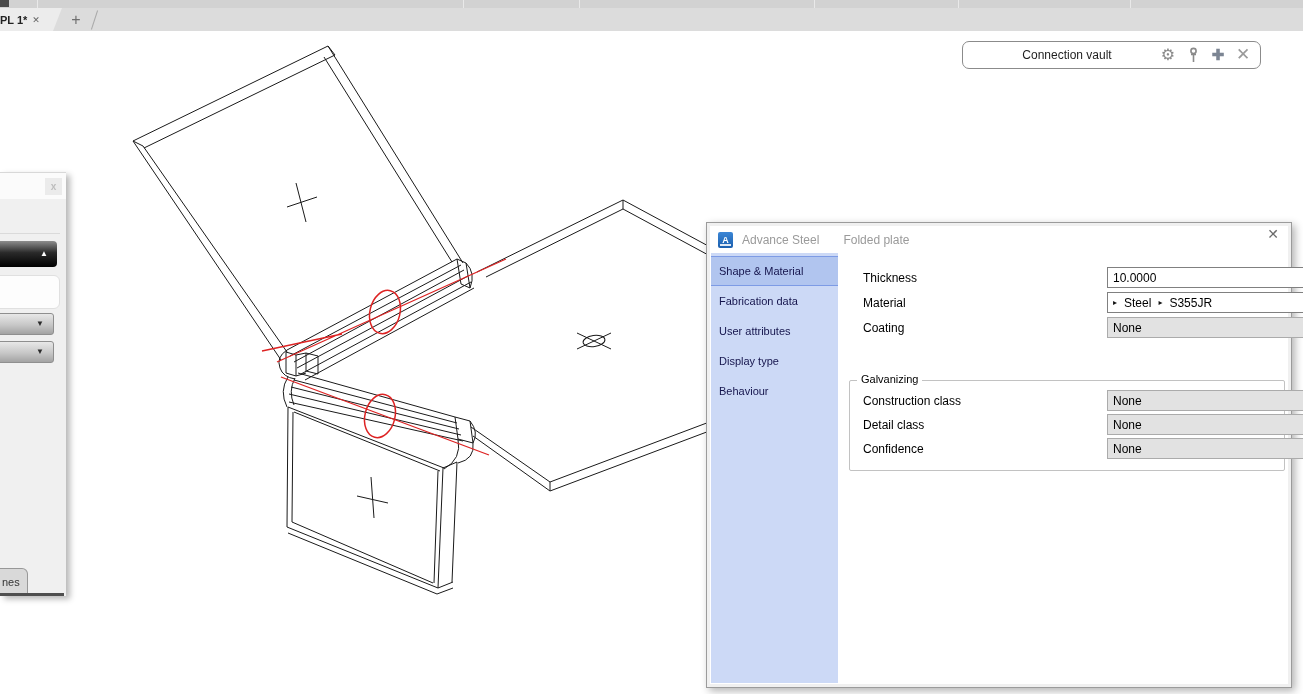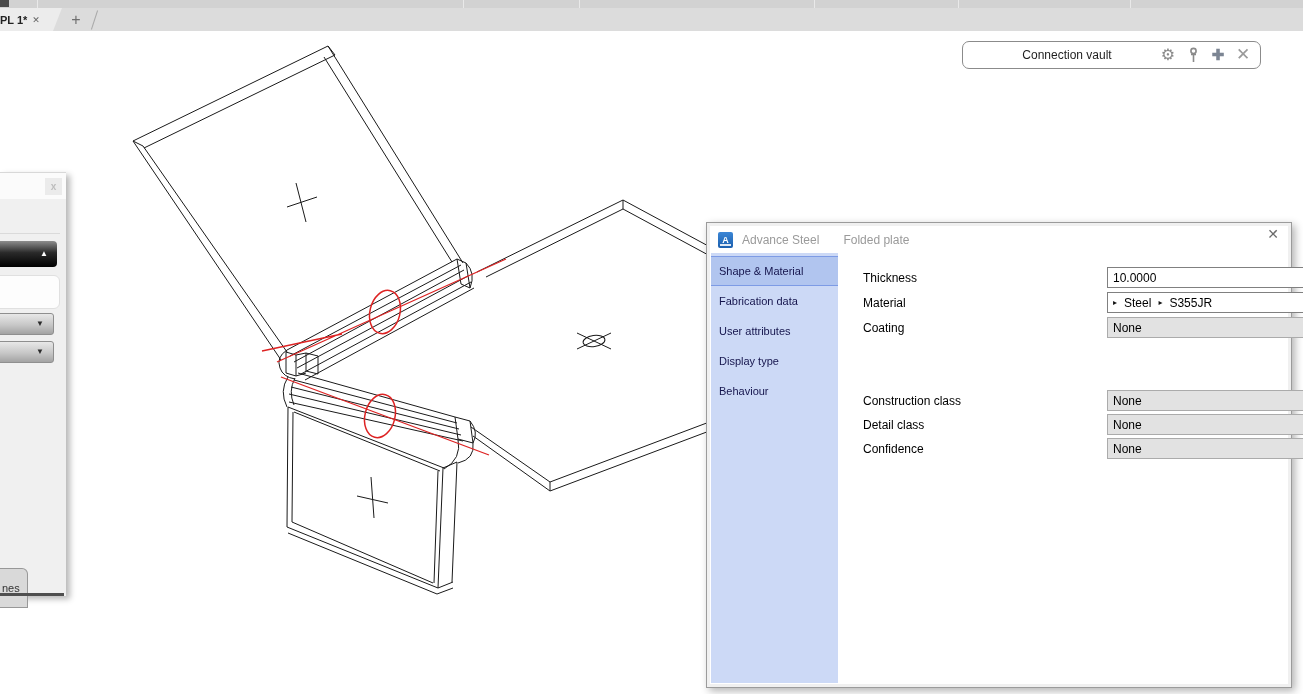--- a/index.html
+++ b/index.html
@@ -44,21 +44,21 @@
   }
   .palette .p-darkbar .tri{color:#fff;font-size:8px;line-height:8px;}
   .palette .p-whitebox{position:absolute;left:-6px;top:102px;width:64px;height:32px;background:#fdfdfd;border:1px solid #e0e0e0;border-radius:6px;}
   .palette .p-graybar{
     position:absolute;left:-4px;width:58px;height:22px;border:1px solid #8f8f8f;border-radius:3px;
     background:linear-gradient(#e8e8e8,#c7c7c7 55%,#a3a3a3);
     display:flex;align-items:center;justify-content:flex-end;padding-right:9px;box-sizing:border-box;
   }
   .palette .p-graybar .tri{color:#2b2b2b;font-size:8px;line-height:8px;}
   .palette .p-tab{
-    position:absolute;left:0;top:395px;width:28px;height:40px;background:#d9d9d9;border:1px solid #989898;border-left:none;
+    position:absolute;left:0;top:395px;width:28px;height:28px;background:#d9d9d9;border:1px solid #989898;border-left:none;
     border-radius:0 6px 0 0;display:flex;align-items:center;font-size:11px;color:#333;padding-left:2px;box-sizing:border-box;
   }
   .palette .p-bottom{position:absolute;left:0;top:420px;width:64px;height:3px;background:#4f4f4f;}
   
   .vault{
     position:absolute;left:962px;top:41px;width:299px;height:28px;z-index:3;
     background:#fff;border:1.5px solid #8b8b8b;border-radius:7px;box-sizing:border-box;
     display:flex;align-items:center;padding:0 8px 0 12px;
   }
   .vault .v-title{flex:1;text-align:center;font-size:12px;color:#1e1e1e;}
@@ -235,20 +235,23 @@
         </span>
 
       </div>
 
       <div class="f-label" style="left:25px;top:68px">Coating</div>
       <div class="combo gray" style="top:64px">
         <span>None</span>
 
       </div>
 
+      <div class="groupbox" style="left:11px;top:127px;width:434px;height:89px">
+        <span class="legend">Galvanizing</span>
+      </div>
       <div class="f-label" style="left:25px;top:141px">Construction class</div>
       <div class="combo gray" style="top:137px">
         <span>None</span>
 
       </div>
       <div class="f-label" style="left:25px;top:165px">Detail class</div>
       <div class="combo gray" style="top:161px">
         <span>None</span>
 
       </div>

